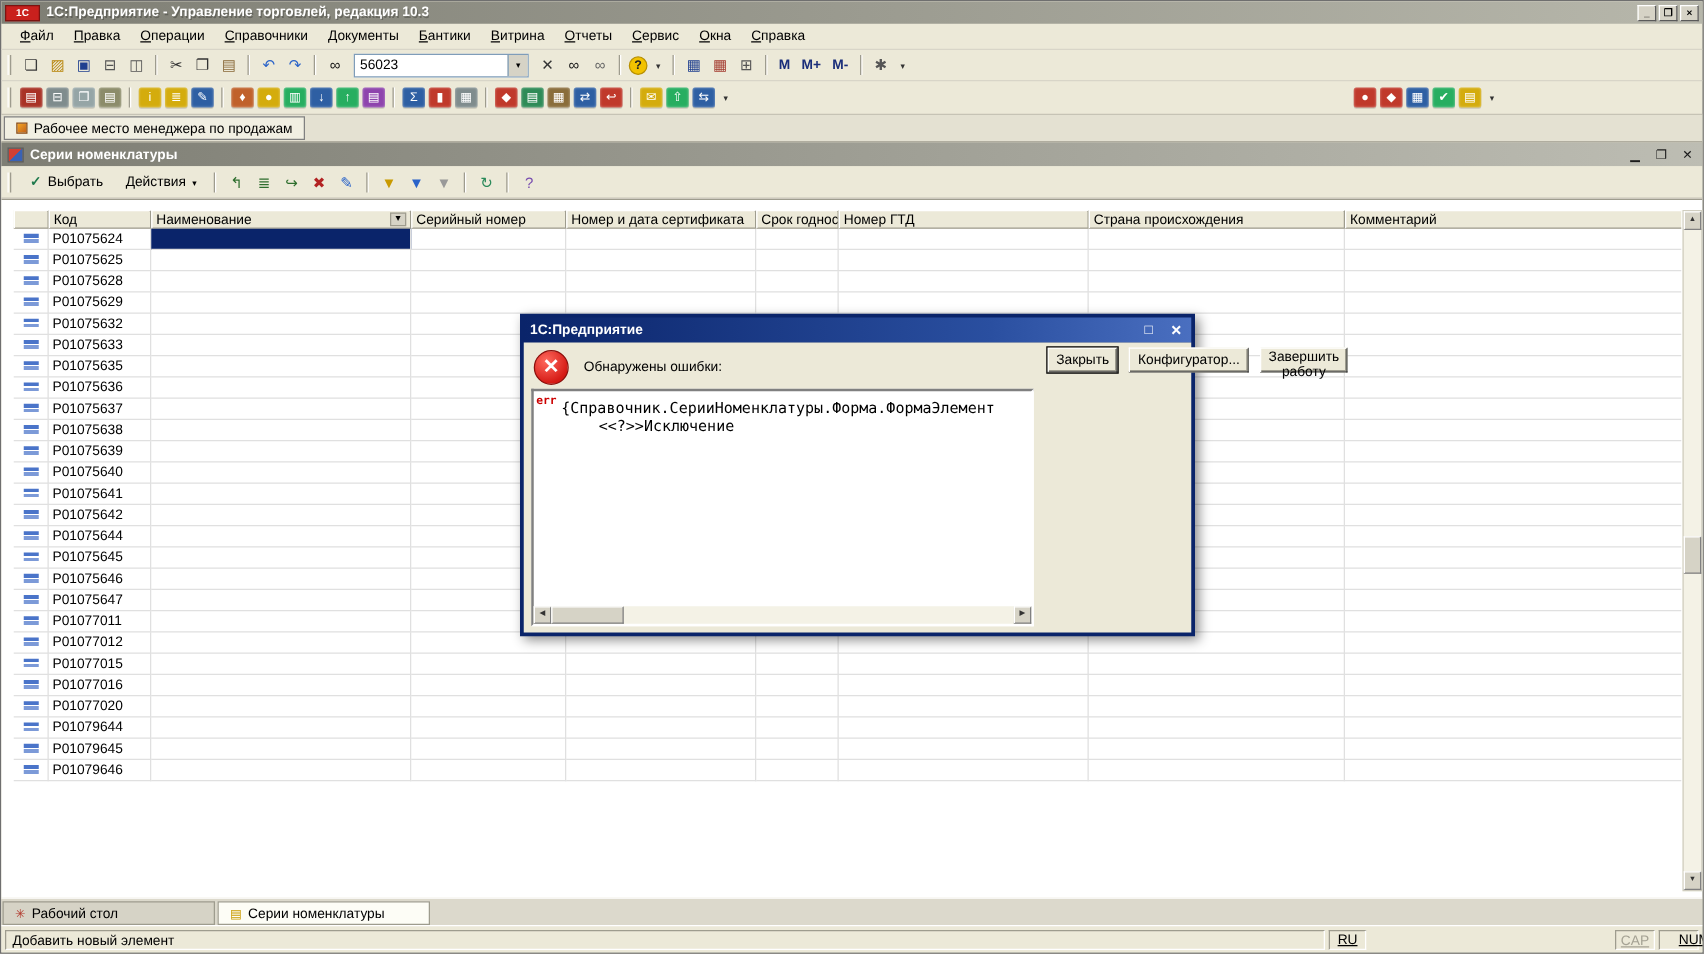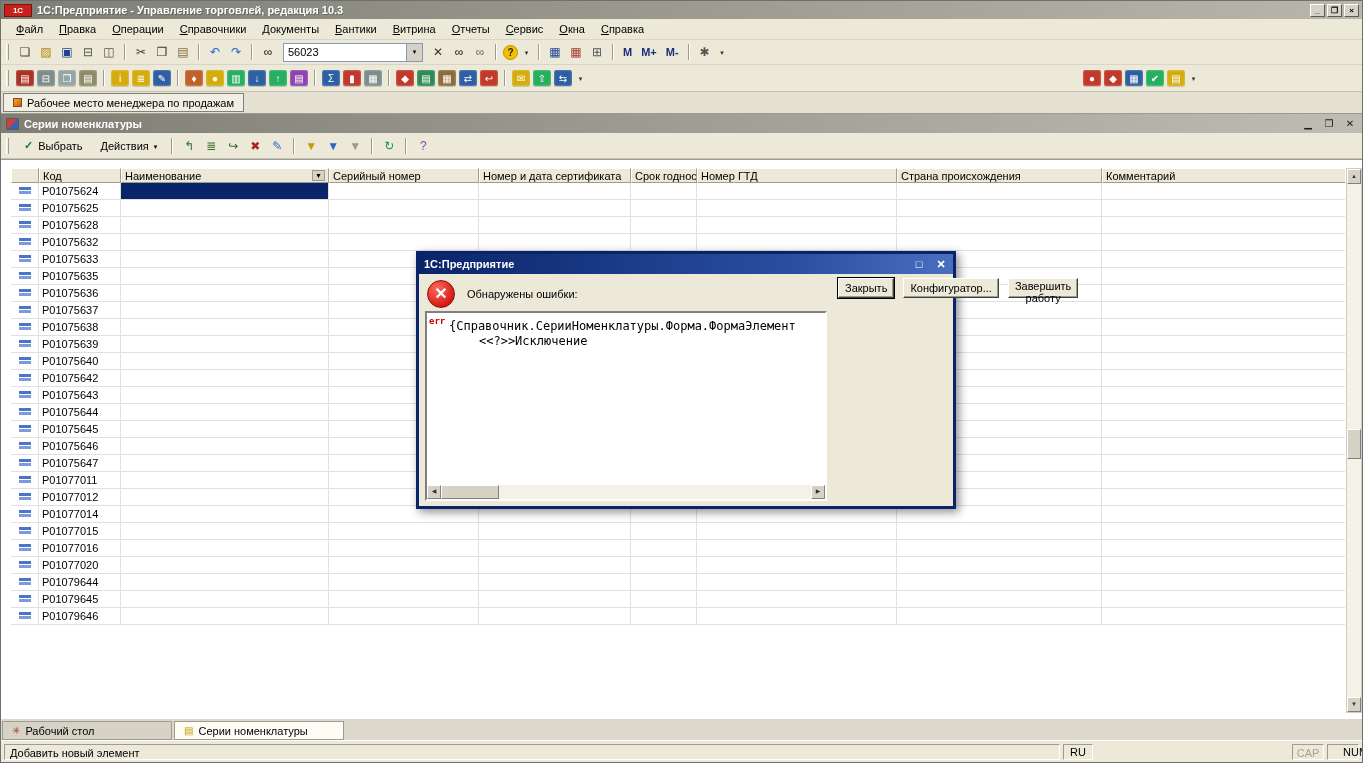--- a/index.html
+++ b/index.html
@@ -57,41 +57,41 @@
   .form-body{position:relative;background:#fff;height:559px;border-top:1px solid #9e9c8e;}
   .grid{position:absolute;top:8px;left:10px;right:17px;}
   .grid-header{display:flex;height:15px;justify-content:flex-end;}
   .ghwrap{display:contents;}
   .gh{background:#ece9d8;border:1px solid #fff;border-right-color:#9e9c8e;border-bottom-color:#9e9c8e;padding:0 3px;white-space:nowrap;overflow:hidden;display:flex;align-items:center;font-size:11px;flex:none;}
   .sort-caret{margin-left:auto;font-size:7px;border:1px solid #9e9c8e;background:#d6d3c6;padding:0 2px;line-height:9px;}
   .sort-caret:empty{display:none;}
   .grid-row{display:flex;height:17px;}
   .gc{border-right:1px solid #e0e0e0;border-bottom:1px solid #e0e0e0;padding:0 3px;white-space:nowrap;overflow:hidden;display:flex;align-items:center;font-size:11px;height:17px;flex:none;}
   .c0{width:28px;justify-content:center;}
-  .c1{width:82px;}.c2{width:208px;}.c3{width:150px;}.c4{width:152px;}.c5{width:66px;}.c6{width:200px;}.c7{width:205px;}
+  .c1{width:82px;}.c2{width:208px;}.c3{width:124px;}.c4{width:152px;}.c5{width:66px;}.c6{width:200px;}.c7{width:205px;}
   .c8{flex:1 1 auto;border-right:none;}
   .grid-body div.grid-row:nth-of-type(1) .gc.c2{background:#0a246a;}
   .row-ico{width:12px;height:9px;background:linear-gradient(#4a74c9 0 3px,#fff 3px 4px,#7c9ad8 4px 7px,#fff 7px 9px);}
 
   
   .vscroll{position:absolute;top:8px;right:0;width:16px;height:545px;background:#f4f2e6;border:1px solid #d0cdbf;display:flex;flex-direction:column;}
   .sb-btn{height:15px;background:#d6d3c6;border:1px solid;border-color:#fff #808080 #808080 #fff;font-size:6px;line-height:12px;text-align:center;color:#333;flex:none;}
   .sb-track{flex:1;position:relative;}
   .sb-thumb{position:absolute;left:0;right:0;top:245px;height:30px;background:#d6d3c6;border:1px solid;border-color:#fff #808080 #808080 #fff;}
 
   
   .bottom-tabs{height:22px;background:#dcd9cc;border-top:1px solid #fff;display:flex;align-items:stretch;padding:2px 1px 0 1px;gap:2px;}
   .btab{display:flex;align-items:center;gap:5px;padding:0 9px;border:1px solid #9e9c8e;background:#d6d3c6;width:170px;overflow:hidden;white-space:nowrap;cursor:default;}
   .btab.active{background:#fdfdf6;}
   .btab-ico{font-size:10px;flex:none;}
 
   
   .statusbar{height:22px;display:flex;align-items:center;gap:3px;background:#ece9d8;border-top:1px solid #fff;padding:2px 3px;}
   .sb-hint{flex:1;padding:1px 5px;height:16px;line-height:14px;border:1px solid;border-color:#9e9c8e #fff #fff #9e9c8e;white-space:nowrap;overflow:hidden;}
-  .sb-box{border:1px solid;border-color:#9e9c8e #fff #fff #9e9c8e;padding:1px 6px;height:16px;line-height:13px;text-align:center;flex:none;}
+  .sb-box{border:1px solid;border-color:#9e9c8e #fff #fff #9e9c8e;padding:1px 6px;height:16px;line-height:13px;text-align:center;flex:none;text-decoration:underline;}
   .sb-spacer{width:193px;flex:none;}
   .sb-cap{color:#a5a294;width:32px;padding:2px 2px;}
   .sb-num{width:32px;padding:1px 15px;}
 
   
   .dialog{position:absolute;left:415px;top:250px;width:540px;height:258px;background:#0a246a;padding:3px;z-index:50;box-shadow:3px 3px 9px rgba(0,0,0,.45);}
   .dlg-title{height:20px;background:linear-gradient(90deg,#0a246a,#2a4fa0 70%,#4a6fc0);display:flex;align-items:center;color:#fff;font-weight:bold;padding:0 5px;gap:8px;}
   .dlg-title > span:first-child{margin-right:auto;}
   .dlg-ctrl{font-weight:bold;font-size:11px;cursor:default;width:14px;text-align:center;}
   .dlg-body{position:relative;background:#ece9d8;height:calc(100% - 20px);}
@@ -450,20 +450,33 @@
             <span class="gc c1">Р01075628</span>
             <span class="gc c2"></span>
             <span class="gc c3"></span>
             <span class="gc c4"></span>
             <span class="gc c5"></span>
             <span class="gc c6"></span>
             <span class="gc c7"></span>
             <span class="gc c8"></span>
           </div>
 
+          <div class="grid-row">
+            <span class="gc c0">
+              <span class="row-ico"></span>
+            </span>
+            <span class="gc c1">Р01075629</span>
+            <span class="gc c2"></span>
+            <span class="gc c3"></span>
+            <span class="gc c4"></span>
+            <span class="gc c5"></span>
+            <span class="gc c6"></span>
+            <span class="gc c7"></span>
+            <span class="gc c8"></span>
+          </div>
 
 
           <div class="grid-row">
             <span class="gc c0">
               <span class="row-ico"></span>
             </span>
             <span class="gc c1">Р01075632</span>
             <span class="gc c2"></span>
             <span class="gc c3"></span>
             <span class="gc c4"></span>
@@ -565,48 +578,48 @@
             <span class="gc c1">Р01075640</span>
             <span class="gc c2"></span>
             <span class="gc c3"></span>
             <span class="gc c4"></span>
             <span class="gc c5"></span>
             <span class="gc c6"></span>
             <span class="gc c7"></span>
             <span class="gc c8"></span>
           </div>
 
+          <div class="grid-row">
+            <span class="gc c0">
+              <span class="row-ico"></span>
+            </span>
+            <span class="gc c1">Р01075641</span>
+            <span class="gc c2"></span>
+            <span class="gc c3"></span>
+            <span class="gc c4"></span>
+            <span class="gc c5"></span>
+            <span class="gc c6"></span>
+            <span class="gc c7"></span>
+            <span class="gc c8"></span>
+          </div>
 
           <div class="grid-row">
             <span class="gc c0">
               <span class="row-ico"></span>
             </span>
             <span class="gc c1">Р01075642</span>
             <span class="gc c2"></span>
             <span class="gc c3"></span>
             <span class="gc c4"></span>
             <span class="gc c5"></span>
             <span class="gc c6"></span>
             <span class="gc c7"></span>
             <span class="gc c8"></span>
           </div>
 
-          <div class="grid-row">
-            <span class="gc c0">
-              <span class="row-ico"></span>
-            </span>
-            <span class="gc c1">Р01075643</span>
-            <span class="gc c2"></span>
-            <span class="gc c3"></span>
-            <span class="gc c4"></span>
-            <span class="gc c5"></span>
-            <span class="gc c6"></span>
-            <span class="gc c7"></span>
-            <span class="gc c8"></span>
-          </div>
 
           <div class="grid-row">
             <span class="gc c0">
               <span class="row-ico"></span>
             </span>
             <span class="gc c1">Р01075644</span>
             <span class="gc c2"></span>
             <span class="gc c3"></span>
             <span class="gc c4"></span>
             <span class="gc c5"></span>
@@ -679,33 +692,20 @@
             <span class="gc c2"></span>
             <span class="gc c3"></span>
             <span class="gc c4"></span>
             <span class="gc c5"></span>
             <span class="gc c6"></span>
             <span class="gc c7"></span>
             <span class="gc c8"></span>
           </div>
 
 
-          <div class="grid-row">
-            <span class="gc c0">
-              <span class="row-ico"></span>
-            </span>
-            <span class="gc c1">Р01077014</span>
-            <span class="gc c2"></span>
-            <span class="gc c3"></span>
-            <span class="gc c4"></span>
-            <span class="gc c5"></span>
-            <span class="gc c6"></span>
-            <span class="gc c7"></span>
-            <span class="gc c8"></span>
-          </div>
 
           <div class="grid-row">
             <span class="gc c0">
               <span class="row-ico"></span>
             </span>
             <span class="gc c1">Р01077015</span>
             <span class="gc c2"></span>
             <span class="gc c3"></span>
             <span class="gc c4"></span>
             <span class="gc c5"></span>

